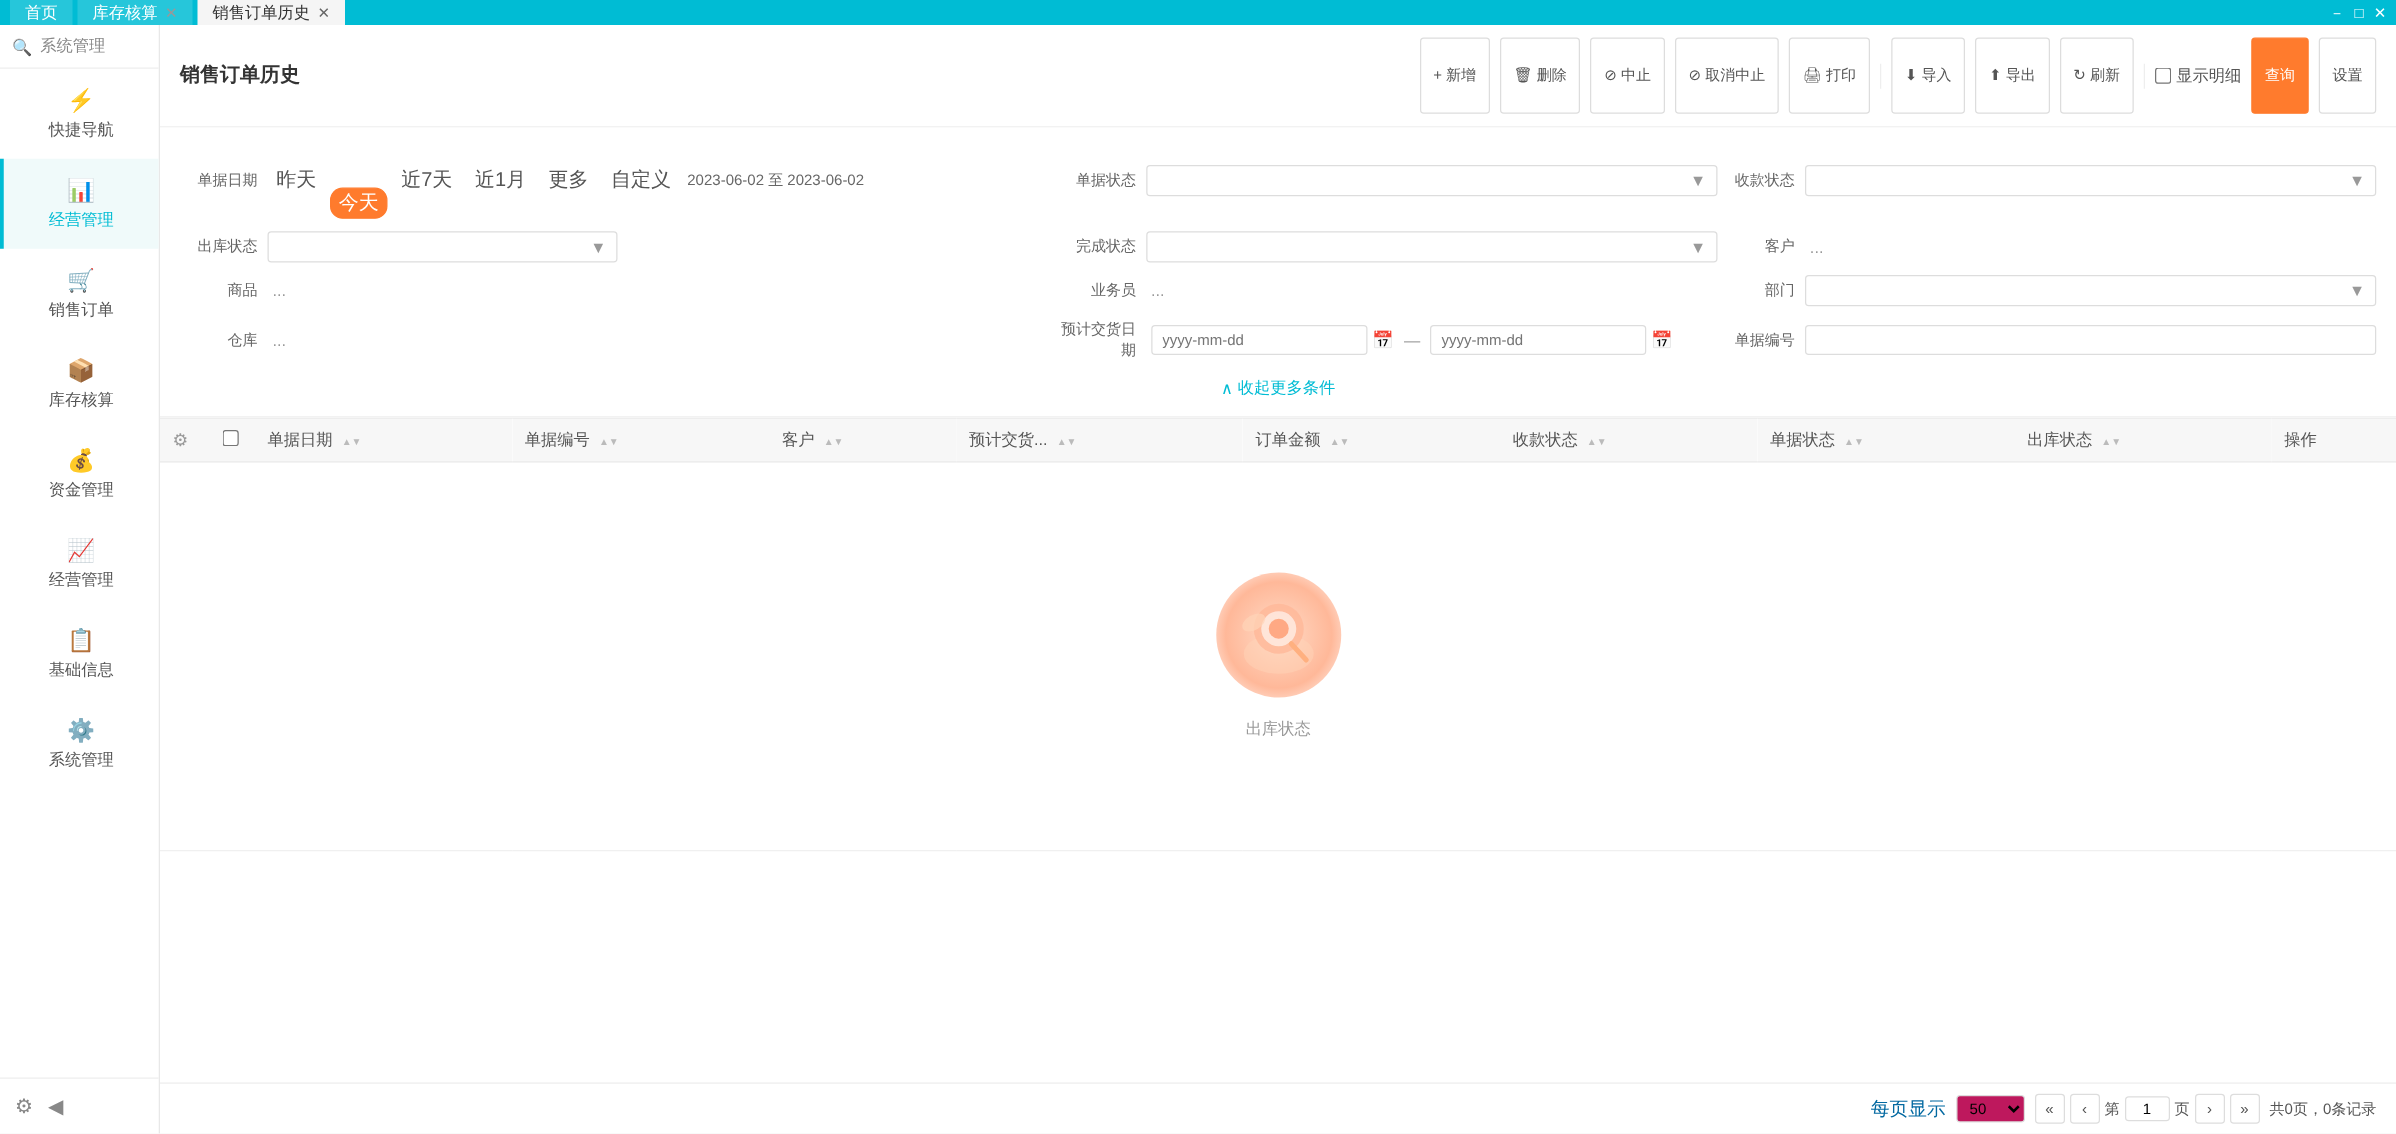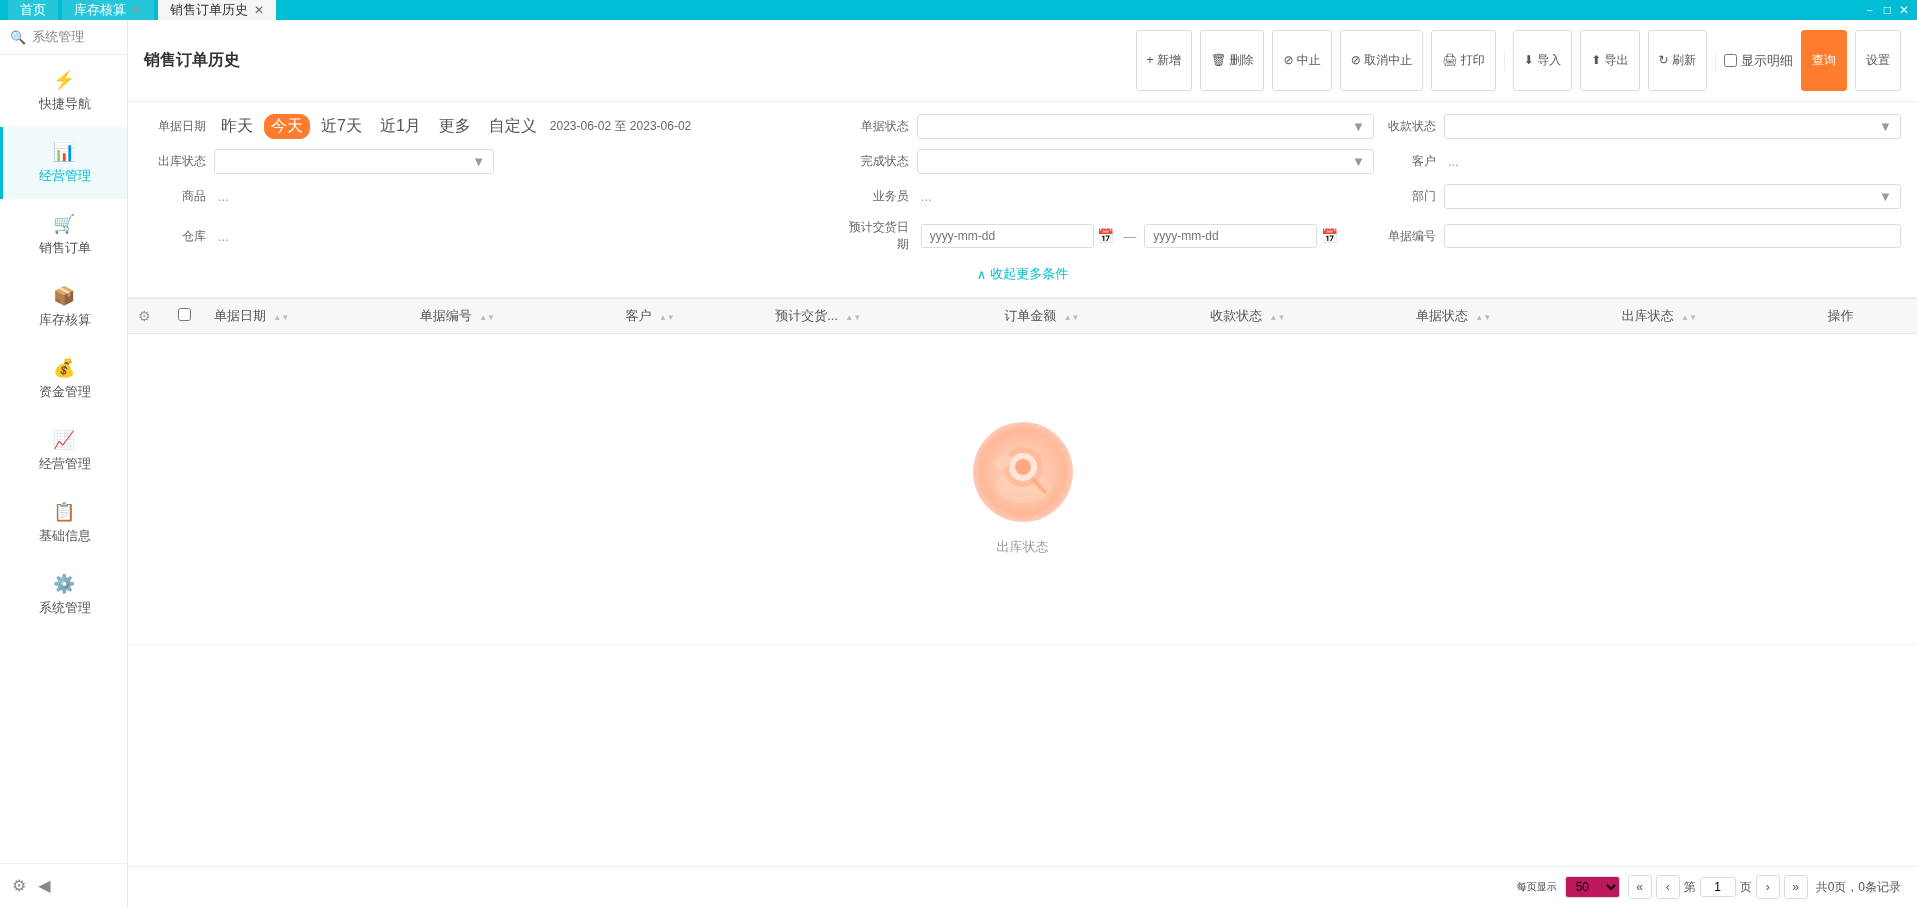--- a/index.html
+++ b/index.html
@@ -60,21 +60,21 @@
       background: #fff; padding: 12px 16px; border-bottom: 1px solid #eee; flex-shrink: 0;
     }
     .filter-row { display: flex; align-items: center; margin-bottom: 10px; gap: 0; }
     .filter-label { width: 70px; color: #666; font-size: 12px; flex-shrink: 0; text-align: right; padding-right: 8px; }
     .filter-value { display: flex; align-items: center; gap: 6px; flex: 1; }
     .date-quick-btns { display: flex; gap: 4px; align-items: center; }
     .date-quick-btn {
       padding: 1px 6px; border-radius: 10px; font-size: 16px; cursor: pointer; color: #555;
       border: 1px solid transparent;
     }
-    .date-quick-btn.active { background: #ff7b2d; color: #fff; border-color: #ff7b2d; border-radius: 10px; }
+    .date-quick-btn.active { background: #ff7b2d; color: #fff; border-color: #ff7b2d; border-radius: 10px; margin-top: 36px; }
     .date-range { font-size: 12px; color: #666; }
     .filter-select {
       display: flex; align-items: center; border: 1px solid #ddd; border-radius: 3px;
       padding: 4px 8px; background: #fff; cursor: pointer; min-width: 180px; gap: 4px; color: #555; font-size: 12px;
     }
     .filter-select .arrow { margin-left: auto; color: #999; }
     .filter-input {
       border: 1px solid #ddd; border-radius: 3px; padding: 4px 8px;
       font-size: 12px; color: #555; min-width: 120px; outline: none;
     }
@@ -112,21 +112,21 @@
       background: radial-gradient(circle, #ffdcc8 0%, #ffb899 60%, transparent 100%);
       border-radius: 50%; display: flex; align-items: center; justify-content: center;
       font-size: 40px;
     }
 
     
     .table-footer {
       display: flex; align-items: center; justify-content: flex-end; padding: 8px 16px;
       background: #fff; border-top: 1px solid #eee; flex-shrink: 0; gap: 8px;
     }
-    .footer-label { font-size: 10px; color: #404040; }
+    .footer-label { font-size: 15px; color: #0369a1; }
     .footer-select {
       border: 1px solid #ddd; border-radius: 3px; padding: 2px 6px; font-size: 12px; background: #be185d;
     }
     .page-nav { display: flex; align-items: center; gap: 4px; }
     .page-btn { width: 24px; height: 24px; border: 1px solid #ddd; border-radius: 3px; background: #fff; cursor: pointer; display: flex; align-items: center; justify-content: center; color: #555; font-size: 12px; }
     .page-input { width: 36px; border: 1px solid #ddd; border-radius: 3px; text-align: center; padding: 2px; font-size: 12px; }
     .total-info { font-size: 12px; color: #555; }
 
     
     .sidebar-search {

